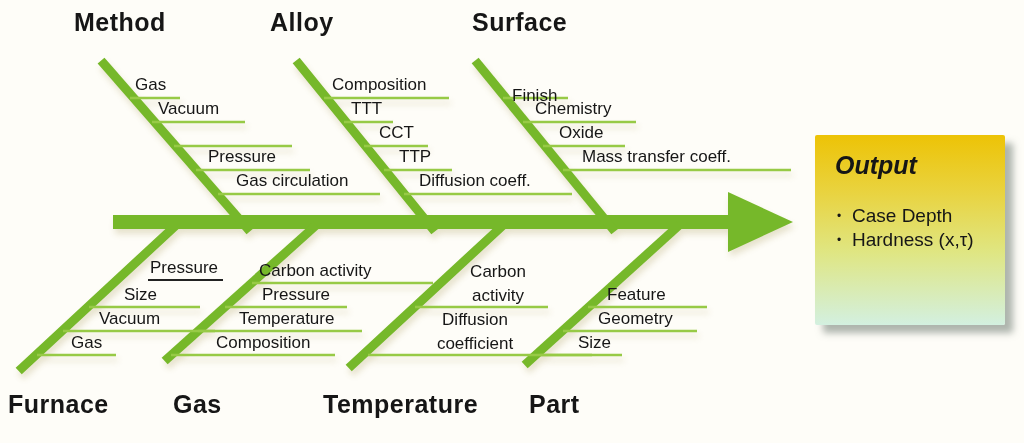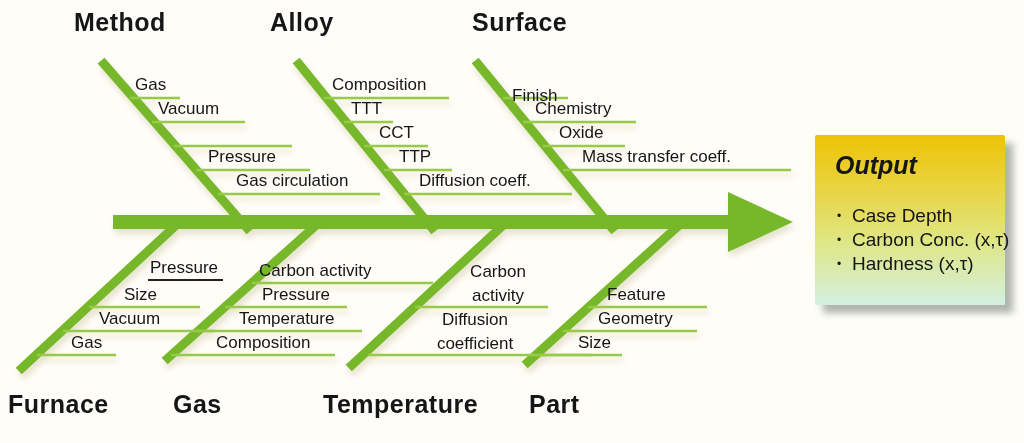--- a/index.html
+++ b/index.html
@@ -13,21 +13,21 @@
   .canvas{position:relative;width:1024px;height:443px;background:var(--bg);overflow:hidden;}
   svg.bones{position:absolute;left:0;top:0;filter:drop-shadow(2px 5px 3px rgba(202,192,150,.45));}
   .diag{stroke:var(--branch_green);stroke-width:9;stroke-linecap:square;}
   .twig{stroke:var(--twig_green);stroke-width:2.6;stroke-linecap:butt;}
   .spine{fill:var(--branch_green);}
   .cat{position:absolute;font-weight:bold;font-size:25px;color:var(--text_color);white-space:nowrap;letter-spacing:.5px;text-align:right;}
   .lbl{position:absolute;font-size:17px;color:var(--text_color);white-space:nowrap;}
   .lbl2{position:absolute;font-size:17px;color:var(--text_color);text-align:center;line-height:23.5px;}
   .ul-black{border-bottom:2.5px solid #222;padding:0 5px 1px 2px;}
   .output-box{
-    position:absolute;left:815px;top:135px;width:190px;height:170px;
+    position:absolute;left:815px;top:135px;width:190px;height:190px;
     background:linear-gradient(180deg,#edc306 0%,#e9d33f 30%,#dfe683 62%,#d3f0e0 100%);
     box-shadow:8px 8px 7px rgba(96,110,100,.5);
     border-radius:2px;box-sizing:border-box;padding:16px 10px 16px 20px;
   }
   .output-title{font-size:25px;font-weight:bold;font-style:italic;color:var(--text_color);display:block;margin-bottom:24px;}
   .output-list{list-style:none;margin:0;padding:0;}
   .output-list li{font-size:19px;color:var(--text_color);line-height:24px;position:relative;padding-left:17px;white-space:nowrap;}
   .output-list li::before{content:"\2022";position:absolute;left:2px;top:0;font-size:12px;line-height:24px;color:var(--text_color);}
 </style>
 </head>
@@ -121,18 +121,17 @@
   <span class="lbl2" style="left:418px;top:308px;width:114px">Diffusion coefficient</span>
 
   <span class="lbl" style="left:607px;top:285px">Feature</span>
   <span class="lbl" style="left:598px;top:309px">Geometry</span>
   <span class="lbl" style="left:578px;top:333px">Size</span>
 
   <div class="output-box">
     <span class="output-title">Output</span>
     <ul class="output-list">
       <li>Case Depth</li>
-      <li>Carbon Conc. (x,τ)</li>
       <li>Hardness (x,τ)</li>
     </ul>
   </div>
 
 </div>
 
 </body></html>

